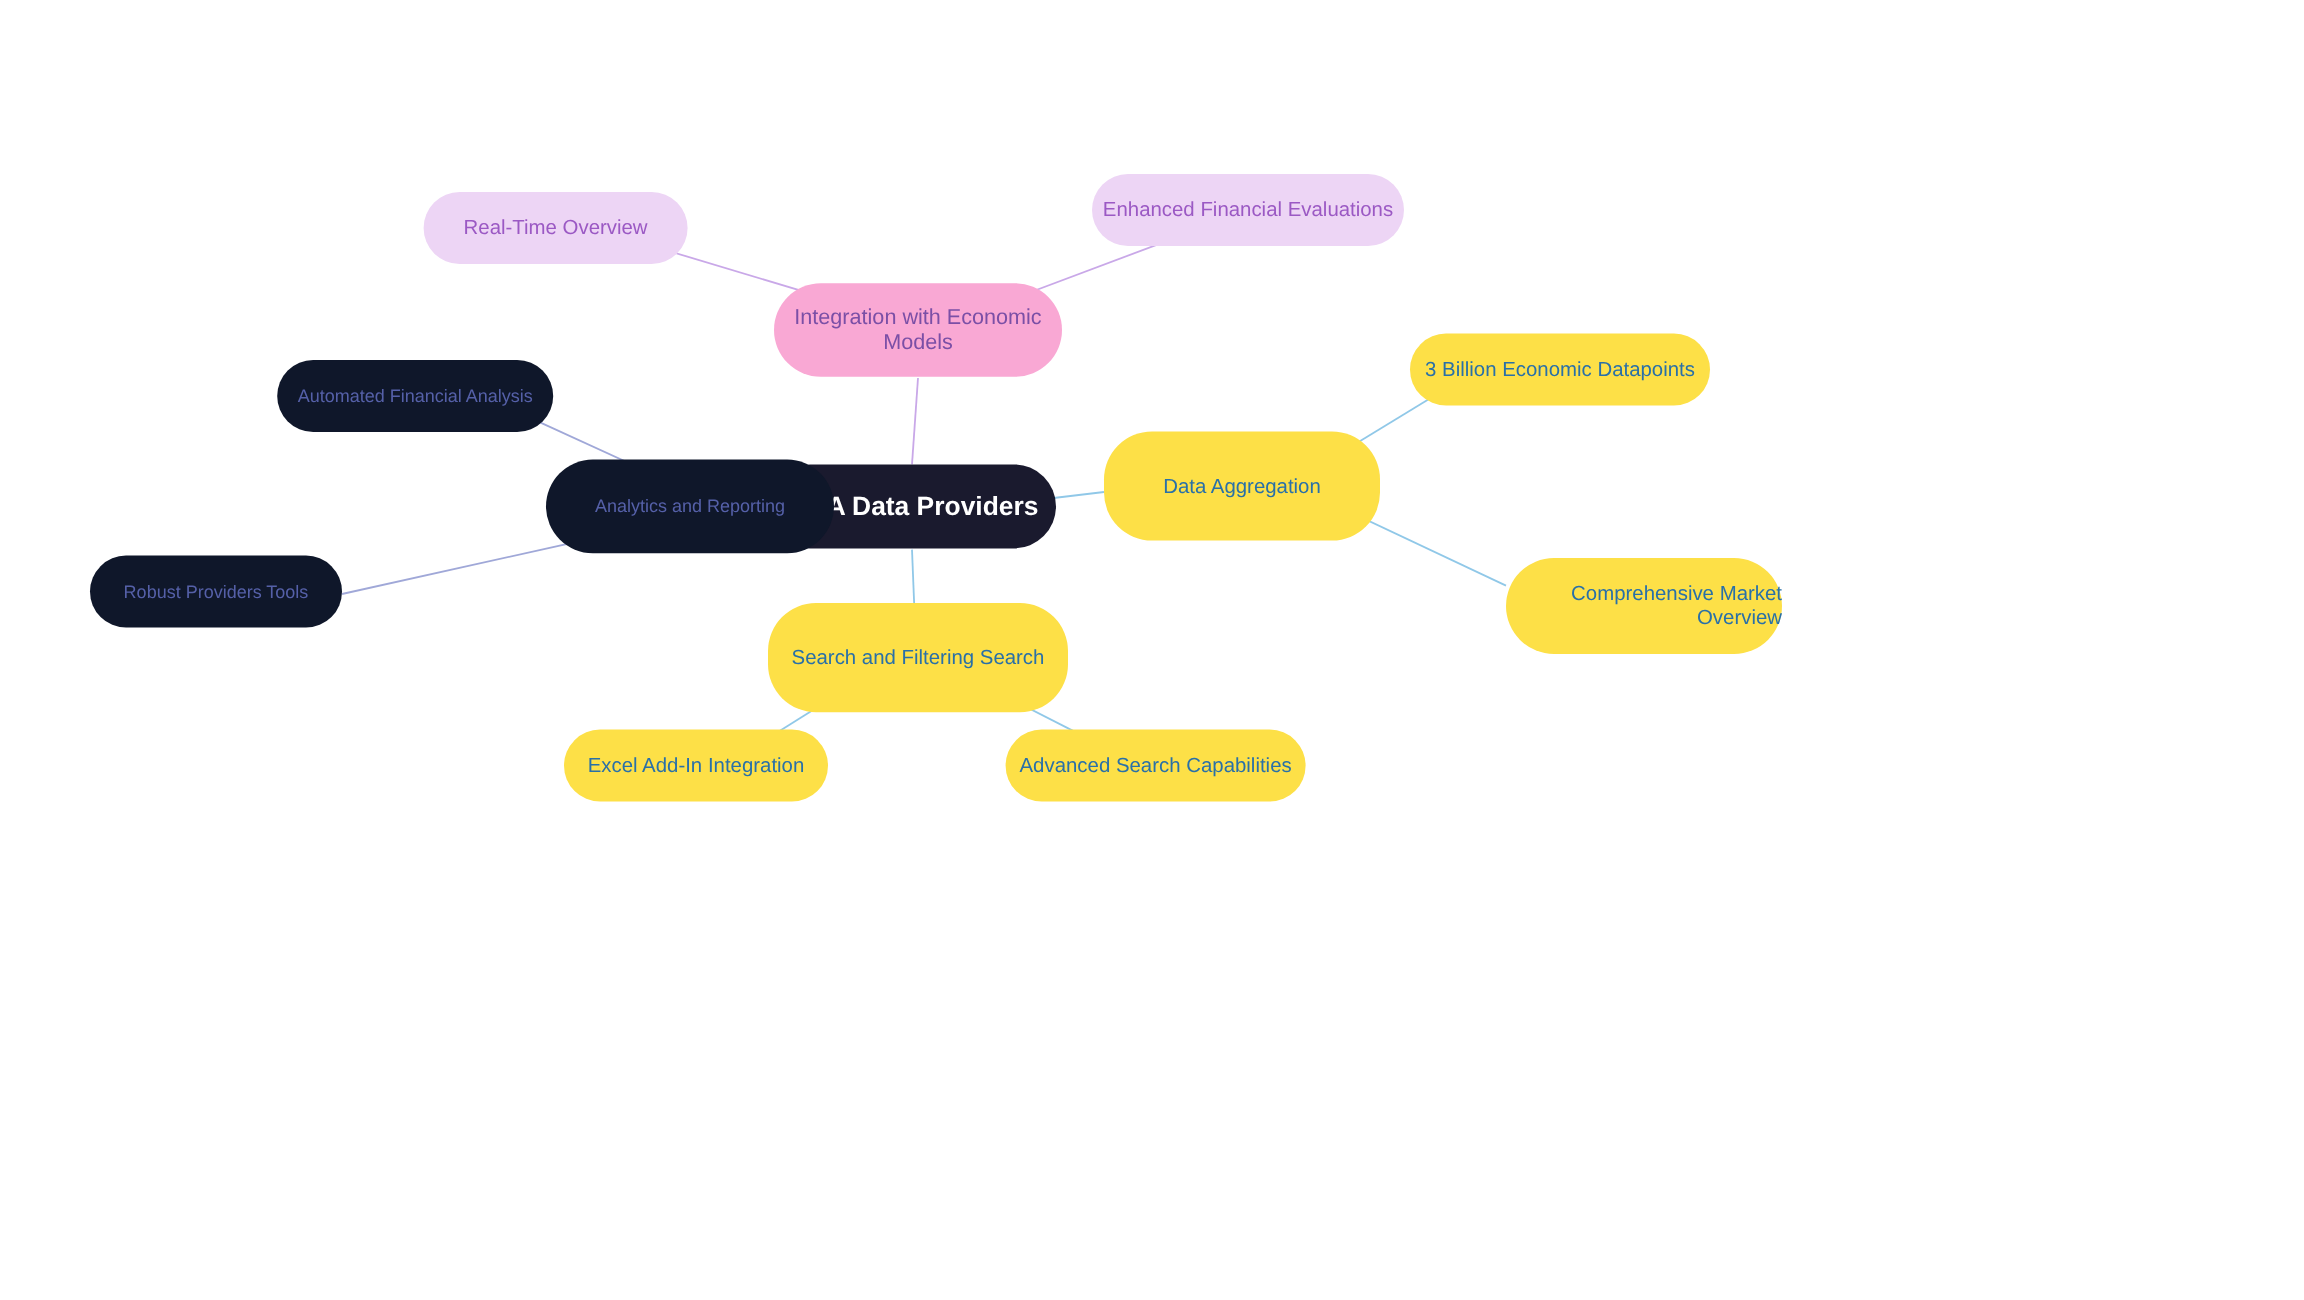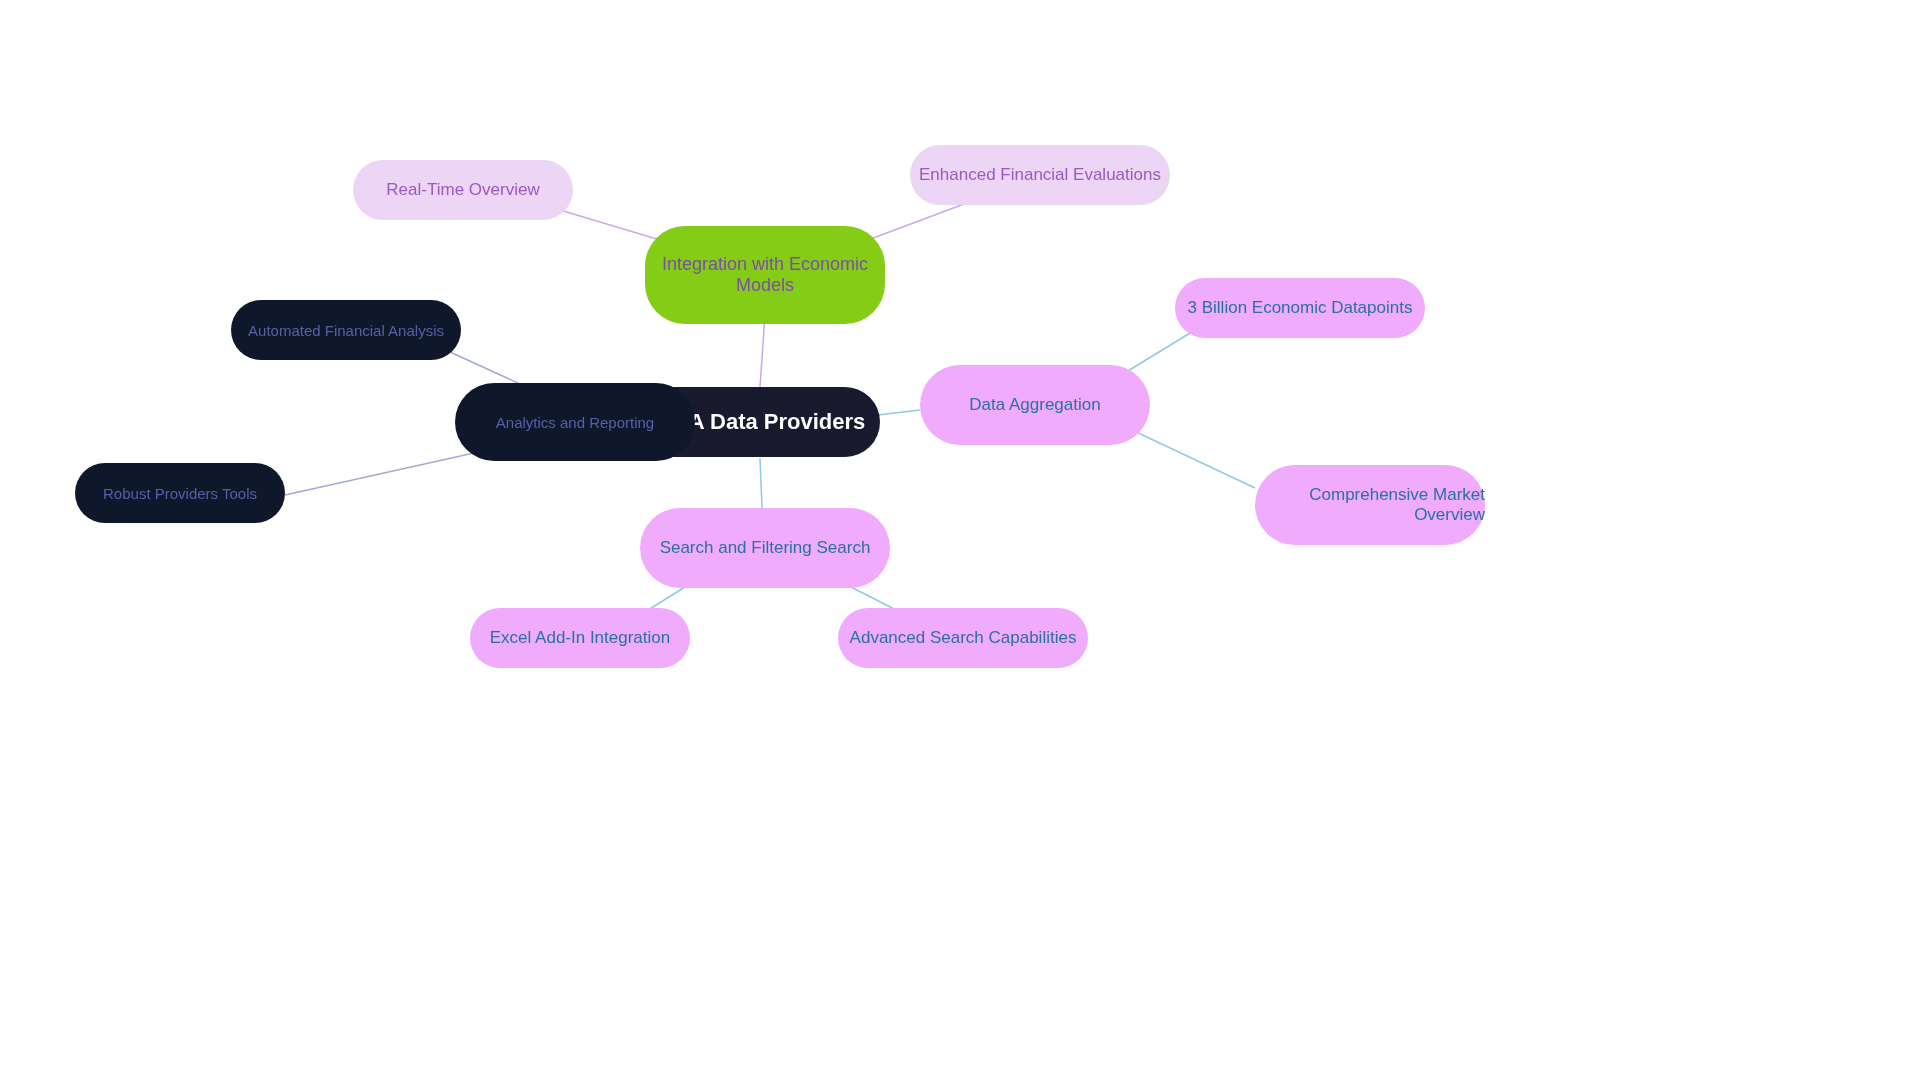--- a/index.html
+++ b/index.html
@@ -37,25 +37,25 @@
       width: 240px;
       height: 70px;
       border-radius: 40px;
     }
     .node-purple {
       background: #e8d5f5;
       color: #7b4fa6;
       border: none;
     }
     .node-purple-large {
-      background: #84cc16;
+      background: #f9a8d4;
       color: #7b4fa6;
       font-size: 18px;
       width: 240px;
-      height: 98px;
+      height: 78px;
       border-radius: 40px;
     }
     .node-purple-small {
       background: #edd5f5;
       color: #9b59c4;
       font-size: 17px;
       width: 220px;
       height: 60px;
       border-radius: 35px;
     }
@@ -68,27 +68,27 @@
       width: 240px;
       height: 78px;
       border-radius: 40px;
     }
     .node-lavender-small {
       width: 210px;
       height: 60px;
       border-radius: 35px;
     }
     .node-blue {
-      background: #f0abfc;
+      background: #fde047;
       color: #2970a8;
       font-size: 17px;
     }
     .node-blue-large {
       width: 230px;
-      height: 80px;
+      height: 91px;
       border-radius: 40px;
     }
     .node-blue-small {
       width: 220px;
       height: 60px;
       border-radius: 35px;
     }
     .node-blue-medium {
       width: 210px;
       height: 70px;

